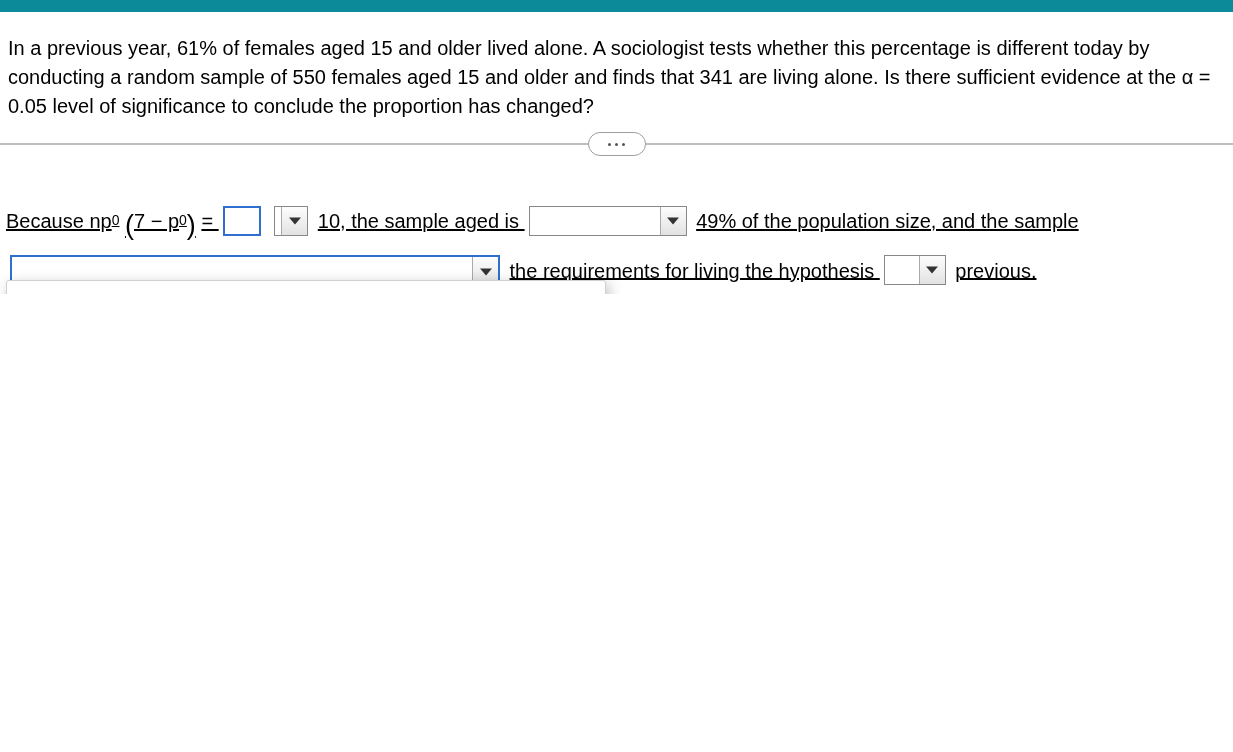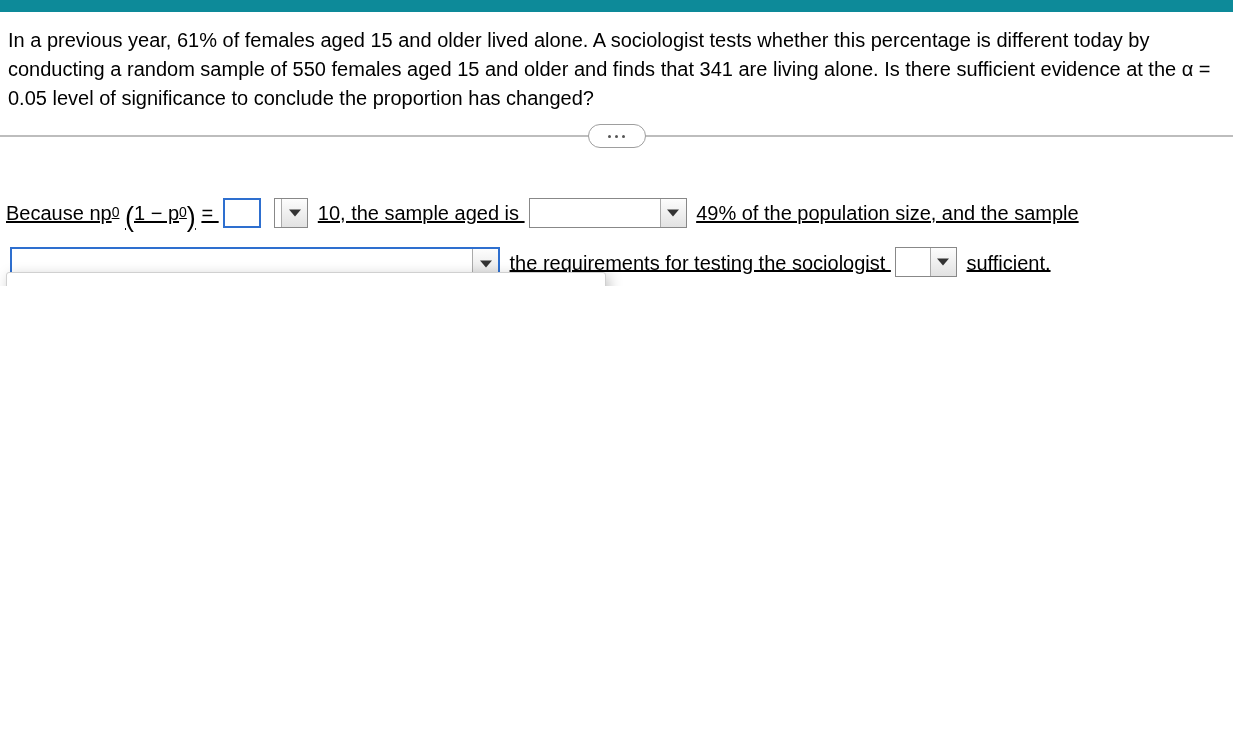--- a/index.html
+++ b/index.html
@@ -9,21 +9,21 @@
     font-size: 20px;
     color: #000;
     width: 1233px;
     background: #fff;
   }
   .top-bar {
     height: 12px;
     background: #0d8a99;
   }
   .question-block {
-    padding: 14px 8px 22px 8px;
+    padding: 22px 8px 22px 8px;
     line-height: 1.45;
     border-bottom: 1px solid #bdbdbd;
   }
   .divider-wrap {
     position: relative;
     height: 0;
     border-top: 1px solid #bdbdbd;
     margin-bottom: 50px;
   }
   .pill {
@@ -126,21 +126,21 @@
   <div class="pill">
     <span class="dot"></span>
     <span class="dot"></span>
     <span class="dot"></span>
   </div>
 </div>
 
 <div class="answer-block">
   <div class="row">
     <span>Because np</span><span class="math-sub">0</span>
-    <span class="paren">(</span><span>1 − p</span><span class="math-sub">0</span><span class="paren">)</span>
+    <span class="paren">(</span><span>7 − p</span><span class="math-sub">0</span><span class="paren">)</span>
     <span> = </span>
     <span class="num-input"></span>
     <span class="dd compact">
       <span class="dd-value"></span>
       <span class="dd-btn">
         <svg viewBox="0 0 10 10">
             <polygon points="0,2 10,2 5,8" fill="#333"></polygon>
           </svg>
       </span>
     </span>
@@ -164,24 +164,24 @@
             </svg>
         </span>
       </span>
       <div class="dropdown-list">
         <div class="opt">is given to not be random,</div>
         <div class="opt">cannot be reasonably assumed to be random,</div>
         <div class="opt">is given to be random,</div>
         <div class="opt">can be reasonably assumed to be random,</div>
       </div>
     </span>
-    <span> the requirements for testing the sociologist </span>
+    <span> the requirements for living the hypothesis </span>
     <span class="dd small">
       <span class="dd-value"></span>
       <span class="dd-btn">
         <svg viewBox="0 0 10 10">
             <polygon points="0,2 10,2 5,8" fill="#333"></polygon>
           </svg>
       </span>
     </span>
-    <span> sufficient.</span>
+    <span> previous.</span>
   </div>
 </div>
 
 </body></html>

